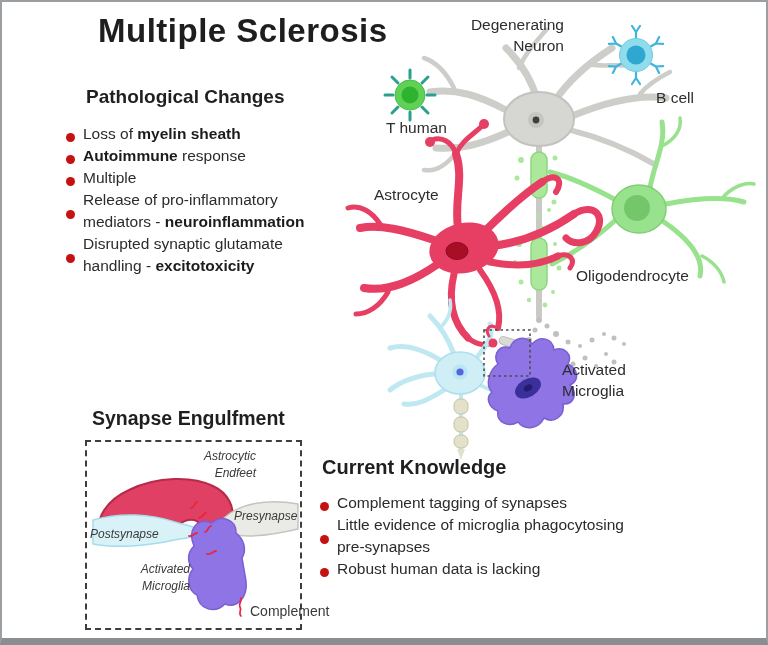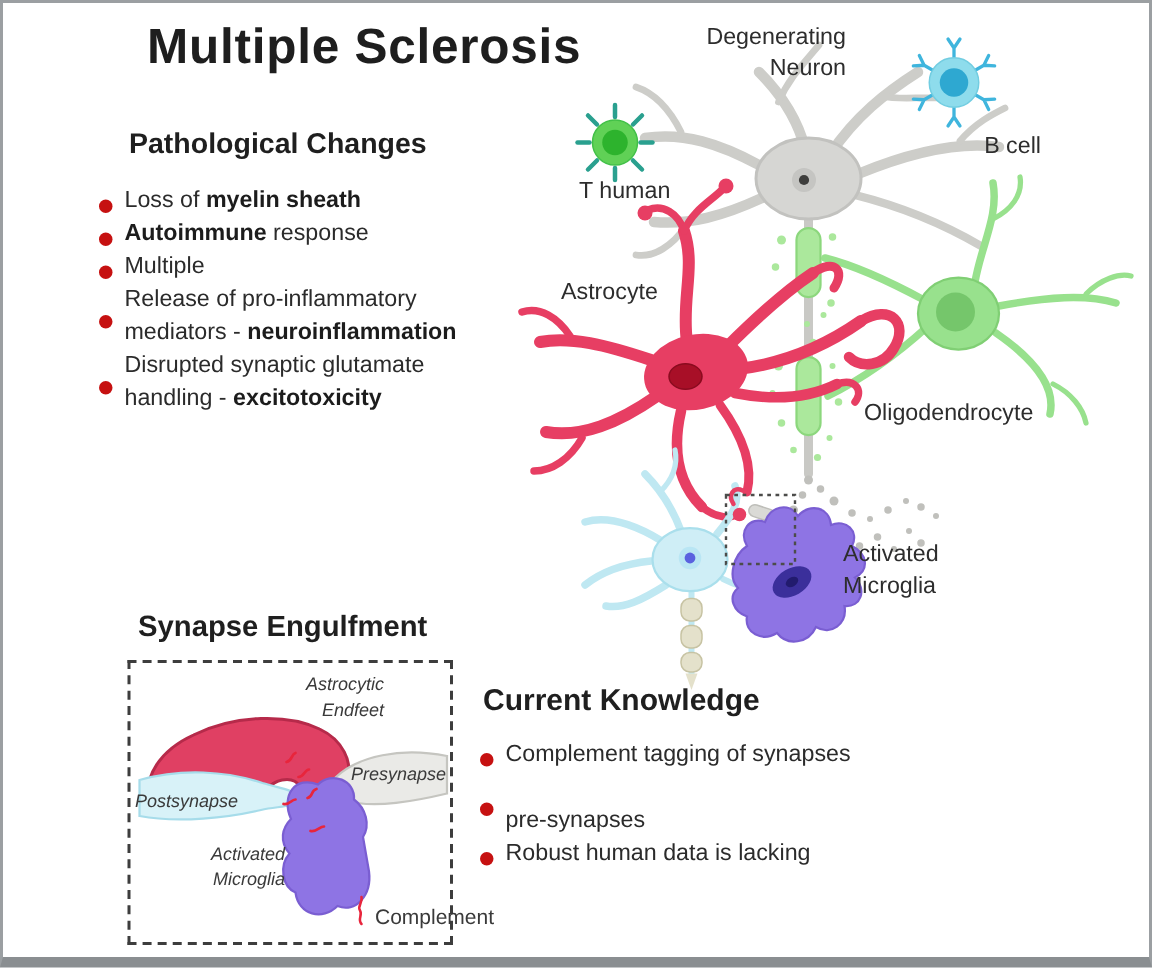--- a/index.html
+++ b/index.html
@@ -300,19 +300,19 @@
 
 <div class="abs h2" style="left:320px;top:454px;font-size:20px;">Current Knowledge</div>
 
 <div class="abs" style="left:318px;top:490px;width:360px;">
   <div class="brow">
     <span class="bdot"></span>
     <div class="btext"><span>Complement tagging of synapses</span></div>
   </div>
   <div class="brow">
     <span class="bdot"></span>
-    <div class="btext"><br><span>pre-synapses</span></div>
+    <div class="btext"><span>Little evidence of microglia phagocytosing</span><br><span>pre-synapses</span></div>
   </div>
   <div class="brow">
     <span class="bdot"></span>
     <div class="btext"><span>Robust human data is lacking</span></div>
   </div>
 </div>
 
 </body></html>

